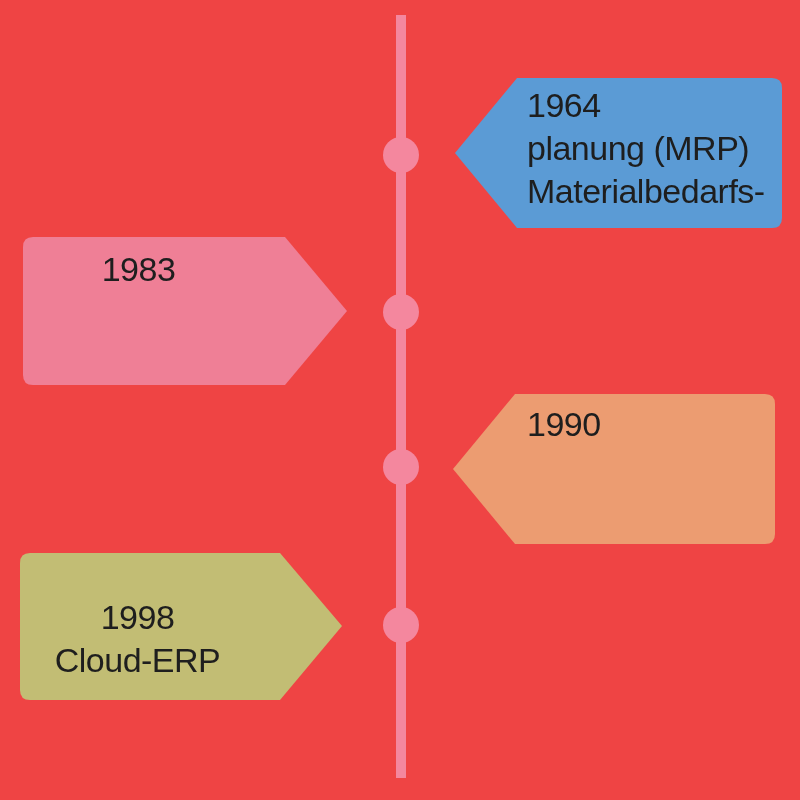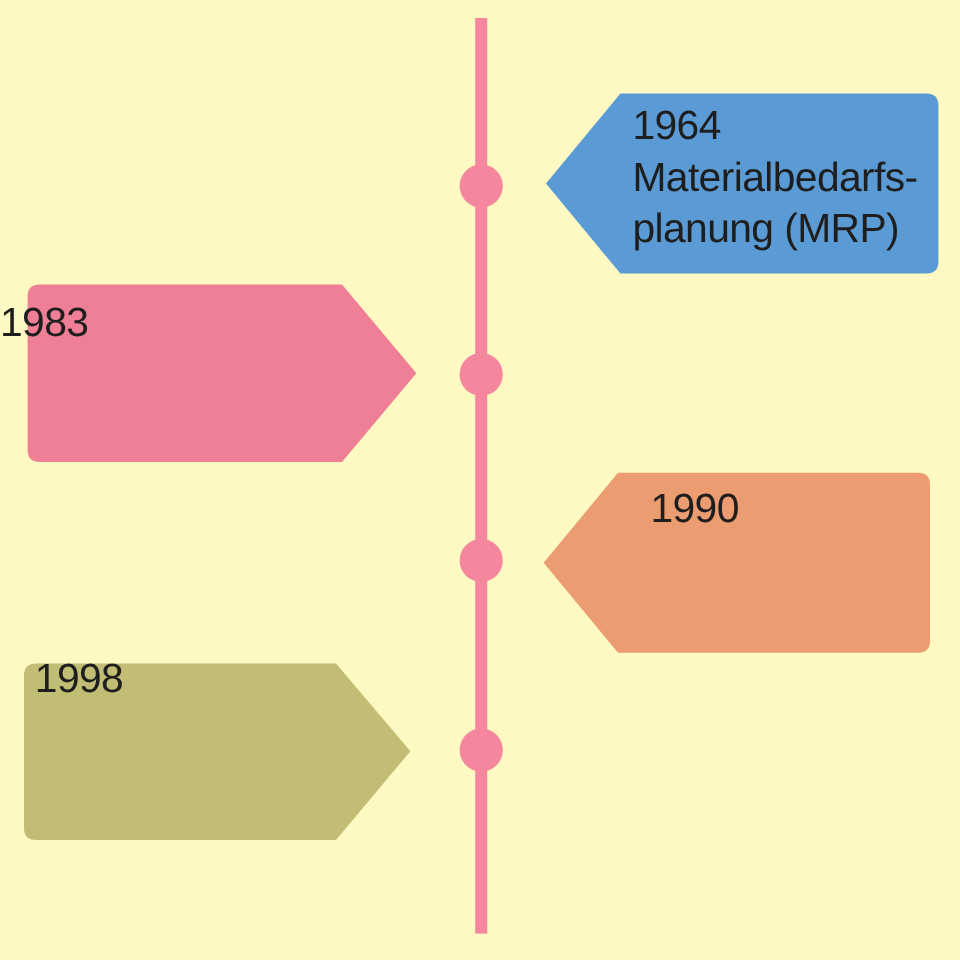--- a/index.html
+++ b/index.html
@@ -4,43 +4,43 @@
 <style>
   html, body {
     margin: 0;
     padding: 0;
     background: #000000;
   }
   .stage {
     position: relative;
     width: 800px;
     height: 800px;
-    background: #fef9c3;
+    background: #ef4444;
     overflow: hidden;
     font-family: "Liberation Sans", sans-serif;
   }
   .stage svg {
     position: absolute;
     left: 0;
     top: 0;
   }
   .banner-text {
     position: absolute;
     color: #1E1E1E;
     font-size: 34px;
     line-height: 43px;
     letter-spacing: -0.5px;
     white-space: nowrap;
   }
   .banner-text.align-left  { text-align: left; }
-  .banner-text.align-right { text-align: left; }
+  .banner-text.align-right { text-align: center; }
   .event-1964-text { left: 527px; top: 84px;  width: 250px; }
   .event-1983-text { left: 0px;   top: 248px; width: 277px; }
-  .event-1990-text { left: 527px; top: 403px; width: 245px; margin-left: 15px; }
-  .event-1998-text { left: 0px;   top: 545px; width: 275px; padding-left: 29px; }
+  .event-1990-text { left: 527px; top: 403px; width: 245px; }
+  .event-1998-text { left: 0px;   top: 596px; width: 275px; }
 </style>
 </head>
 <body>
 
 <div class="stage">
 
   <svg width="800" height="800" viewBox="0 0 800 800">
 
     <rect x="396" y="15" width="10" height="763" fill="#F4879E"></rect>
 
@@ -50,29 +50,30 @@
     <path d="M342,626 L280,553 L30,553 Q20,553 20,563 L20,690 Q20,700 30,700 L280,700 Z" fill="#C2BD74"></path>
 
     <circle cx="401" cy="155" r="18" fill="#F4879E"></circle>
     <circle cx="401" cy="312" r="18" fill="#F4879E"></circle>
     <circle cx="401" cy="467" r="18" fill="#F4879E"></circle>
     <circle cx="401" cy="625" r="18" fill="#F4879E"></circle>
   </svg>
 
   <div class="banner-text align-left event-1964-text">
     <div>1964</div>
+    <div>planung (MRP)</div>
     <div>Materialbedarfs-</div>
-    <div>planung (MRP)</div>
   </div>
 
   <div class="banner-text align-right event-1983-text">
     <div>1983</div>
   </div>
 
   <div class="banner-text align-left event-1990-text">
     <div>1990</div>
   </div>
 
   <div class="banner-text align-right event-1998-text">
     <div>1998</div>
+    <div>Cloud-ERP</div>
   </div>
 
 </div>
 
 </body></html>

